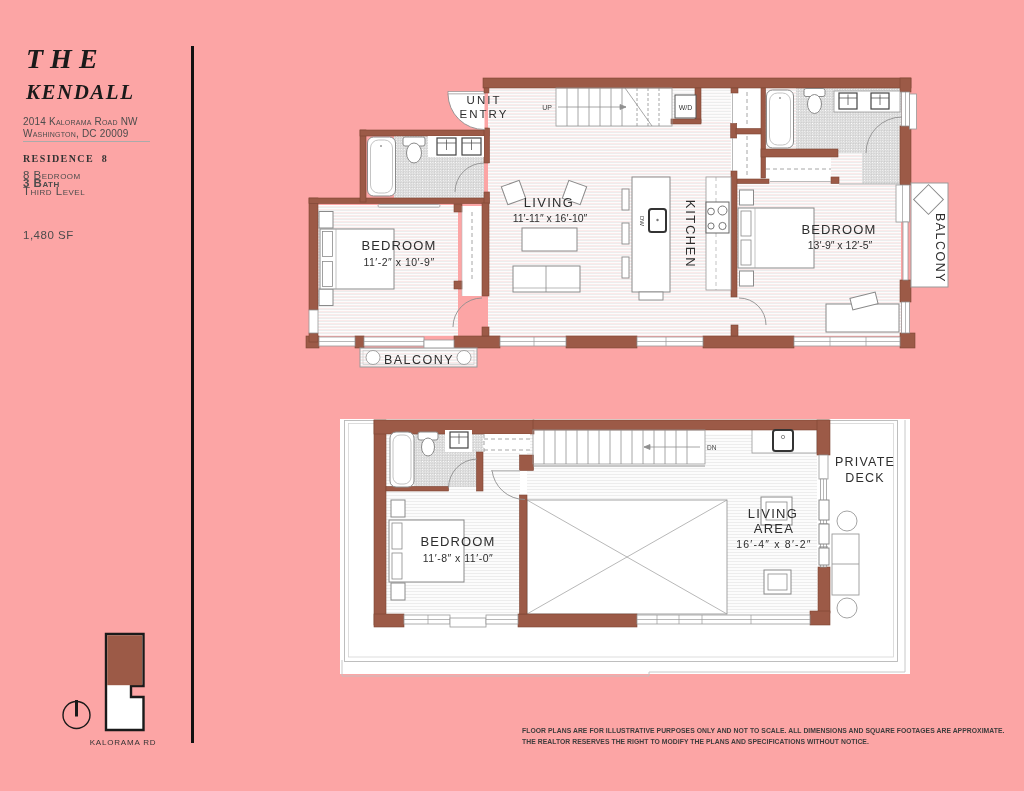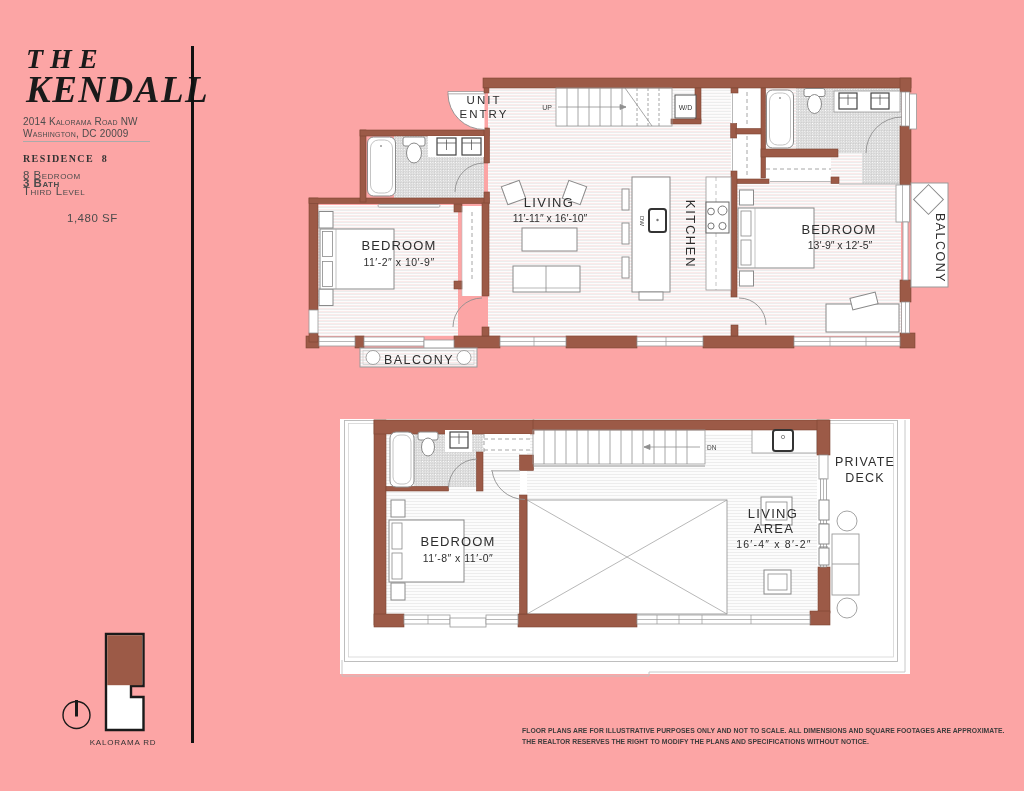--- a/index.html
+++ b/index.html
@@ -1,21 +1,21 @@
 <!DOCTYPE html>
 <html><head>
 <meta charset="utf-8">
 <style>
   html,body{margin:0;padding:0;background:#ffffff;}
   #page{position:relative;width:1024px;height:791px;background:#fca5a5;overflow:hidden;
         font-family:"Liberation Sans", sans-serif;}
   #title{position:absolute;left:26px;top:43px;font-family:"Liberation Serif",serif;
          font-style:italic;font-weight:bold;color:#1a1a1a;font-size:28px;line-height:31px;
          letter-spacing:5px;}
-  #title .l2{font-size:37px;letter-spacing:1.5px;}
+  #title .l2{font-size:21px;letter-spacing:1.5px;}
   #addr{position:absolute;left:23px;top:116px;font-size:10px;color:#4c4c4c;
         font-variant:small-caps;letter-spacing:0.2px;line-height:11.5px;}
   #divider{position:absolute;left:23px;top:141px;width:127px;height:1px;background:#aaa;}
   #res{position:absolute;left:23px;top:152.5px;font-size:10px;font-weight:bold;color:#333;
        letter-spacing:1.4px;font-family:Liberation Serif, serif;}
   .spec{position:absolute;left:23px;font-size:11.5px;color:#4c4c4c;font-variant:small-caps;
         letter-spacing:0.5px;}
   #vline{position:absolute;left:191px;top:46px;width:2.5px;height:697px;background:#111;}
   #disc{position:absolute;left:522px;top:726px;width:502px;font-size:6.8px;font-weight:bold;
         color:#3d3d3d;line-height:10.5px;letter-spacing:0.05px;}
@@ -25,21 +25,21 @@
 </head>
 <body>
 <div id="page">
   <div id="title"><span style="letter-spacing:7px;">THE</span><br><span class="l2">KENDALL</span></div>
   <div id="addr">2014 Kalorama Road NW<br>Washington, DC 20009</div>
   <div id="divider"></div>
   <div id="res">RESIDENCE&nbsp;&nbsp;8</div>
   <div class="spec" style="top:168.5px;">8 Bedroom</div>
   <div class="spec" style="top:177px;font-weight:bold;">3 Bath</div>
   <div class="spec" style="top:185px;">Third Level</div>
-  <div class="spec" style="top:212px;margin-left:44px;">1,480 SF</div>
+  <div class="spec" style="top:229px;">1,480 SF</div>
   <div id="vline"></div>
   <div id="disc">FLOOR PLANS ARE FOR ILLUSTRATIVE PURPOSES ONLY AND NOT TO SCALE. ALL DIMENSIONS AND SQUARE FOOTAGES ARE APPROXIMATE.<br>THE REALTOR RESERVES THE RIGHT TO MODIFY THE PLANS AND SPECIFICATIONS WITHOUT NOTICE.</div>
 
   <svg width="1024" height="791" viewBox="0 0 1024 791">
     <defs>
       <pattern id="wood" width="4" height="3" patternUnits="userSpaceOnUse">
         <rect width="4" height="2.8" fill="#fcfcfc"></rect>
         <rect y="0" width="4" height="0.8" fill="#eaeaea"></rect>
       </pattern>
       <pattern id="tile" width="2.6" height="2.6" patternUnits="userSpaceOnUse">

